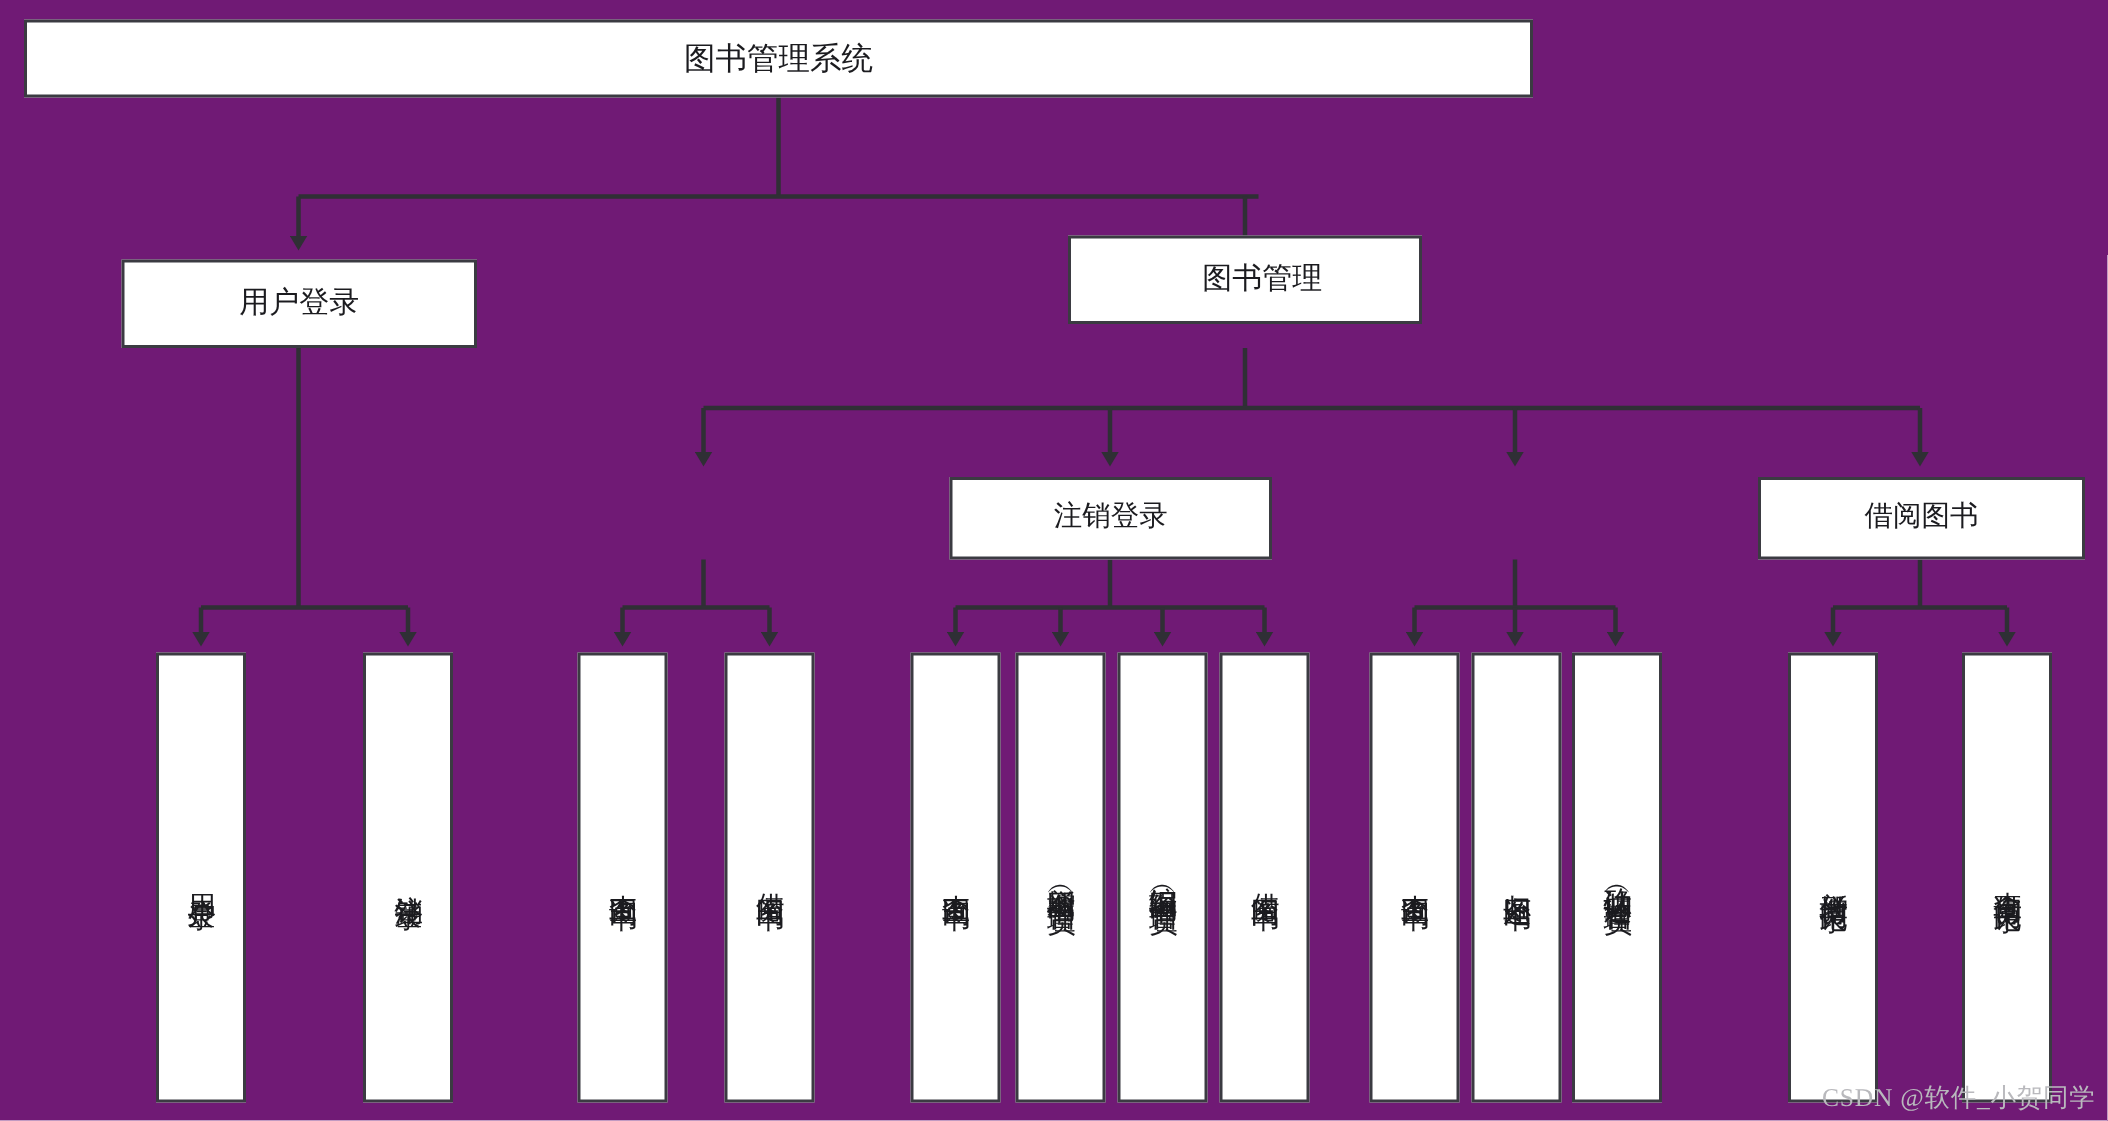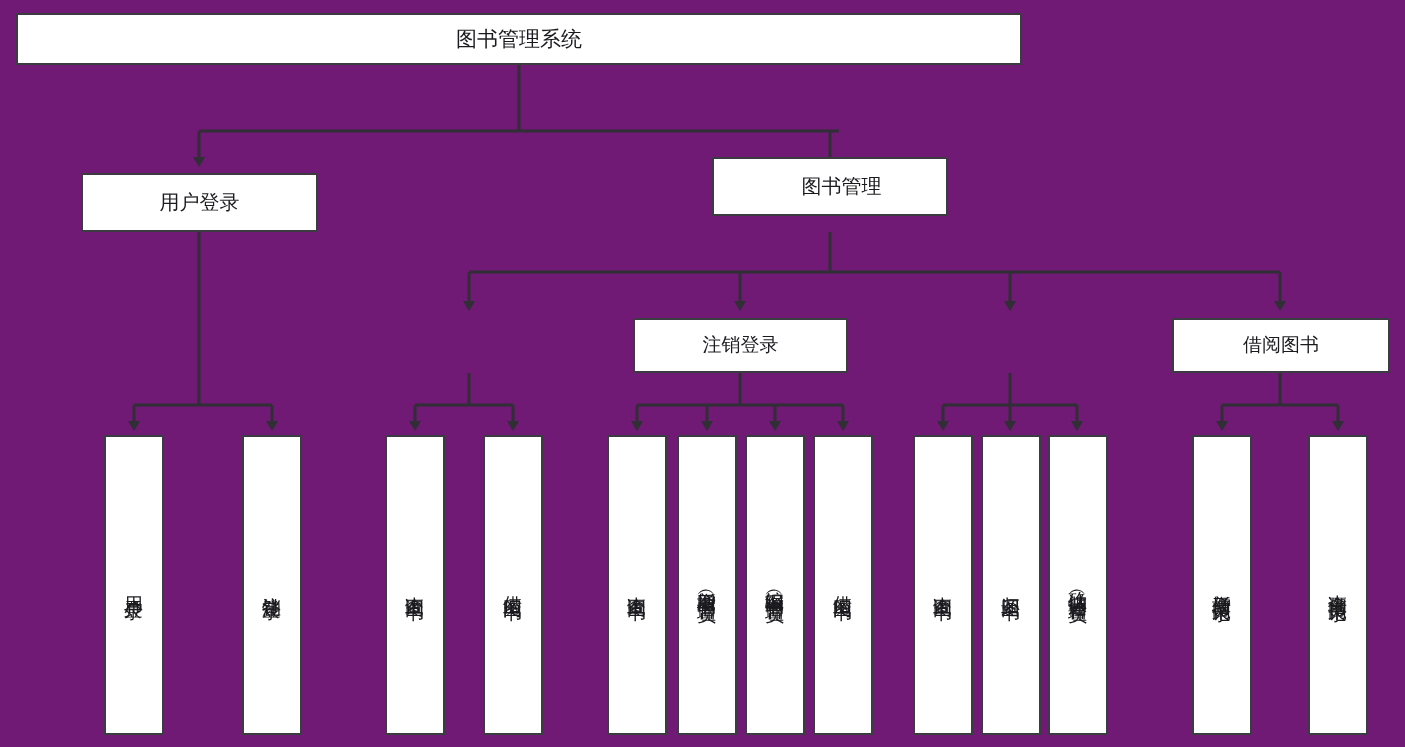--- a/index.html
+++ b/index.html
@@ -178,14 +178,15 @@
     <span class="lbl">确认归还（管理员）</span>
   </div>
 
   <div class="node leaf tall" style="left:1192px; top:435px; width:60px; height:300px;">
     <span class="lbl">新增借阅记录</span>
   </div>
   <div class="node leaf tall" style="left:1308px; top:435px; width:60px; height:300px;">
     <span class="lbl">查询借阅记录</span>
   </div>
 
+  <div class="watermark">CSDN @软件_小贺同学</div>
 
 </div>
 
 </body></html>

